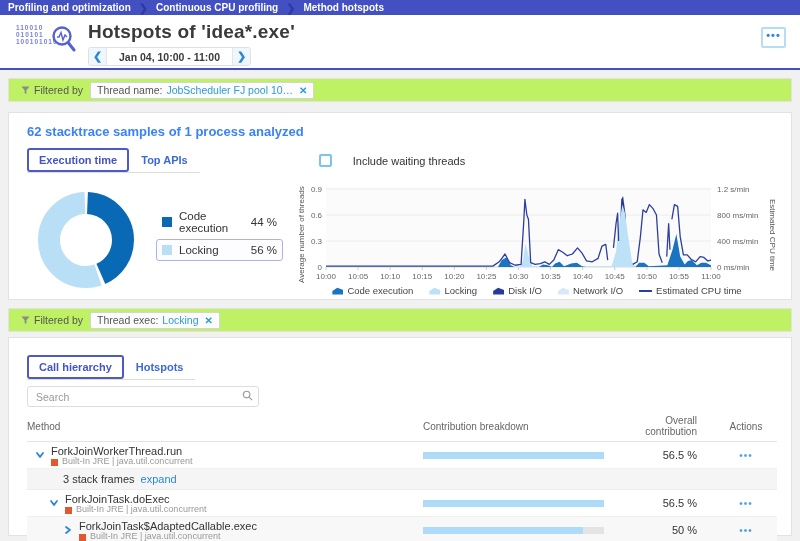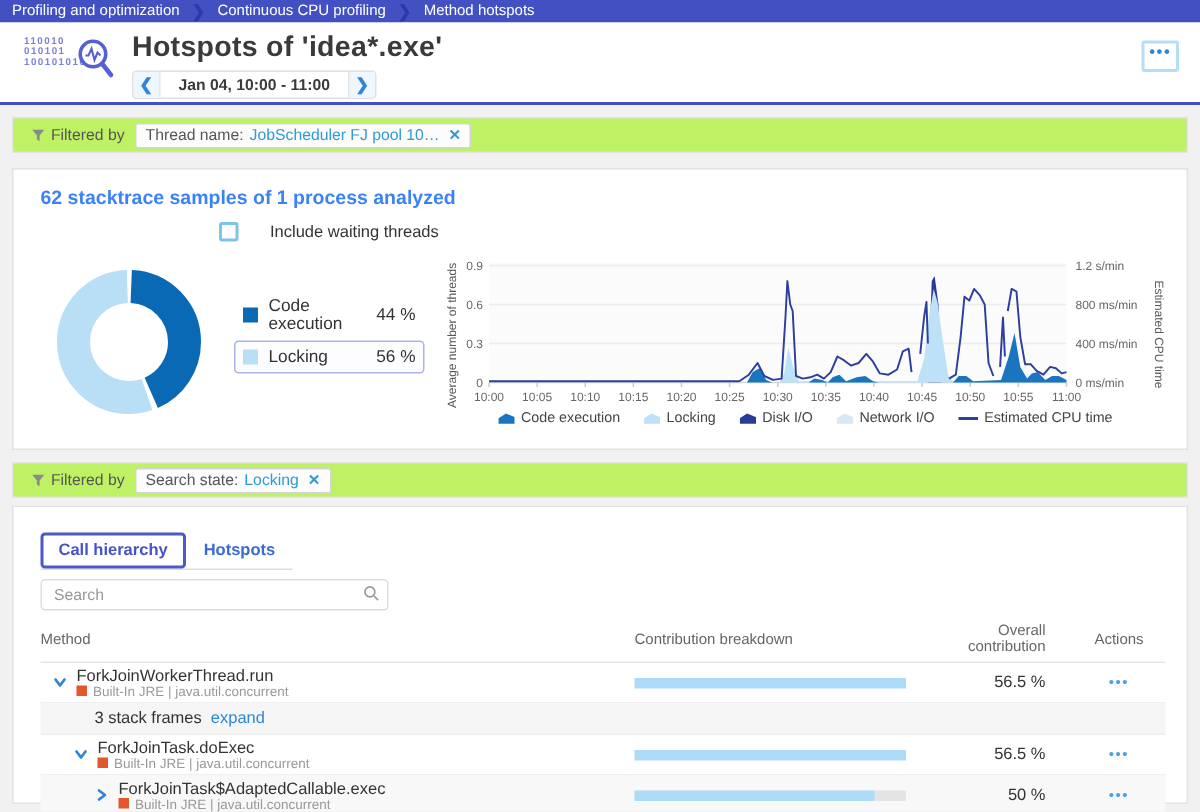--- a/index.html
+++ b/index.html
@@ -1,21 +1,21 @@
 <!DOCTYPE html>
 <html><head>
 <meta charset="utf-8">
 <style>
   * { box-sizing: border-box; margin: 0; padding: 0; }
   html,body { width:800px; height:541px; overflow:hidden; }
   body { font-family:"Liberation Sans",sans-serif; background:#f1f1f2; color:#3a3a3a; }
 
   
   .crumb-bar { background:#4350c2; height:15px; display:flex; align-items:center; padding-left:8px; gap:8px; }
-  .crumb { color:#fff; font-size:10px; font-weight:normal; cursor:pointer; }
+  .crumb { color:#fff; font-size:10px; font-weight:bold; cursor:pointer; }
   .crumb-sep { color:#2d3aa4; font-size:11px; font-weight:bold; line-height:10px; }
 
   
   .hdr { background:#fff; height:53px; position:relative; padding:6px 12px 0 16px; display:flex; }
   .logo { width:62px; position:relative; margin-top:3px; }
   .logo .bin { font-size:6.5px; font-weight:bold; color:#7a80dc; letter-spacing:1px; line-height:7px; }
   .logo svg { position:absolute; right:2px; top:1px; }
   .hdr-main { margin-left:10px; }
   .page-title { font-size:19px; font-weight:bold; color:#3a3a3a; letter-spacing:.2px; }
   .date-nav { margin-top:4px; display:inline-flex; align-items:stretch; border:1px solid #e0e0e0; border-radius:3px; height:19px; background:#fff; overflow:hidden; }
@@ -81,21 +81,21 @@
   .thead span { font-size:10px; color:#666; }
   .th-contrib { text-align:right; padding-right:18px; }
   .drow { height:27px; border-bottom:1px solid #f0f0f0; }
   .drow.shade { background:#f8f8f8; }
   .frames-row { height:21px; background:#f5f5f5; border-bottom:1px solid #eee; display:flex; align-items:center; padding-left:36px; gap:6px; }
   .frames-row .t { font-size:11px; color:#333; }
   .frames-row .lnk { font-size:11px; color:#2e86d6; cursor:pointer; }
   .mcell { display:flex; align-items:center; gap:6px; }
   .chevbtn { width:10px; height:10px; flex:0 0 auto; cursor:pointer; }
   .mtext .nm { font-size:11px; color:#333; line-height:12px; }
-  .origin { display:flex; align-items:flex-start; gap:4px; line-height:9px; }
+  .origin { display:flex; align-items:flex-end; gap:4px; line-height:9px; }
   .origin .bdg { width:7px; height:7px; flex:0 0 auto; }
   .origin .ot { font-size:9px; color:#999; }
   .barcell .track { width:181px; height:7px; background:#e4e4e4; }
   .barcell .fill { height:7px; background:#aedcf8; }
   .ccell { font-size:11px; color:#333; text-align:right; padding-right:18px; }
   .acell { color:#4aa3e0; font-size:10px; letter-spacing:1px; text-align:center; cursor:pointer; }
 </style>
 </head>
 <body>
 
@@ -144,20 +144,24 @@
     <span class="v">JobScheduler FJ pool 10…</span>
     <span class="x">✕</span>
   </span>
 </div>
 
 <div class="gap-s"></div>
 
 <div class="panel main">
   <div class="summary">62 stacktrace samples of 1 process analyzed</div>
   <div class="tabs-row">
+    <div class="tabs">
+      <div class="tab sel">Execution time</div>
+      <div class="tab">Top APIs</div>
+    </div>
     <div class="cbx-wrap">
       <div class="cbx"></div>
       <div class="cbx-label">Include waiting threads</div>
     </div>
   </div>
 
   <div class="charts">
     <div class="donut-wrap">
       <svg id="donut" width="118" height="118" viewBox="0 0 118 118">
           <circle cx="59" cy="59" r="37" fill="none" stroke="#0a69b5" stroke-width="22" stroke-dasharray="99.26804466813029 133.2098116975144" stroke-dashoffset="-1.5111060663766904" transform="rotate(-90 59 59)"></circle>
@@ -259,21 +263,21 @@
 <div class="gap"></div>
 
 <div class="filter-bar">
   <span class="fb-label">
     <svg width="9" height="9" viewBox="0 0 10 10">
         <path d="M0.5,0.5 H9.5 L6,4.8 V9 L4,7.8 V4.8 Z" fill="#8a8a8a"></path>
       </svg>
     <span>Filtered by</span>
   </span>
   <span class="chip">
-    <span class="k">Search state:</span>
+    <span class="k">Thread exec:</span>
     <span class="v">Locking</span>
     <span class="x">✕</span>
   </span>
 </div>
 
 <div class="panel bottom">
   <div class="tabs">
     <div class="tab sel">Call hierarchy</div>
     <div class="tab">Hotspots</div>
   </div>

